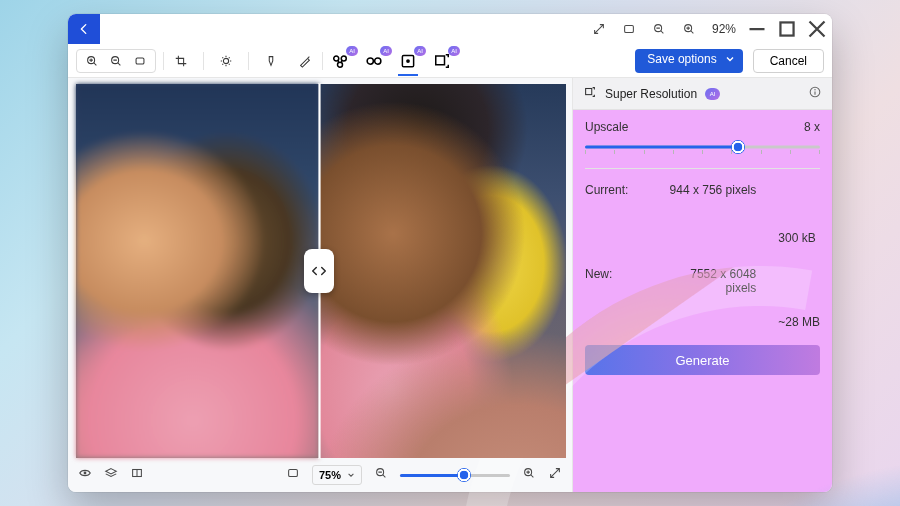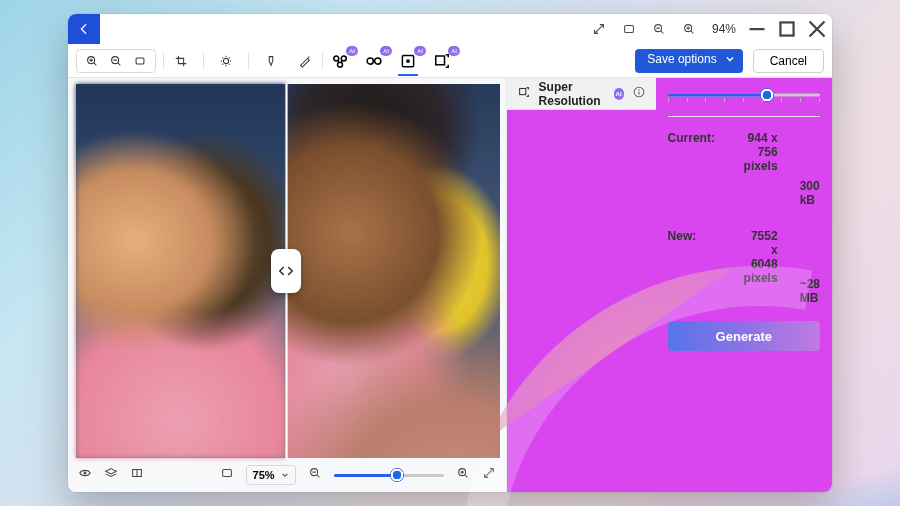--- a/index.html
+++ b/index.html
@@ -80,21 +80,21 @@
   .split-handle svg { width:18px; height:18px; color:#2a2a2a;}
   .bottombar { height:34px; background:#f7f8fa; display:flex; align-items:center; padding:0 10px; gap:12px;}
   .bottombar .group-left, .bottombar .group-right { display:flex; align-items:center; gap:12px;}
   .zoom-select { display:flex; align-items:center; gap:6px; border:1px solid #d8d8d8; border-radius:3px; padding:2px 6px; font-size:11px; height:20px;}
   .zoom-slider { position:relative; width:110px; height:14px; display:flex; align-items:center;}
   .zoom-slider .track { position:absolute; left:0; right:0; height:3px; background:#c9c9c9; border-radius:2px;}
   .zoom-slider .fill { position:absolute; left:0; width:58%; height:3px; background:#2563eb; border-radius:2px;}
   .zoom-slider .thumb { position:absolute; left:58%; transform:translateX(-50%); width:14px; height:14px; border-radius:50%;
     background:radial-gradient(circle,#2563eb 0%, #2563eb 42%, #fff 46%, #fff 62%, #2563eb 66%); }
   
-  .panel { flex:1; border-left:1px solid #e6e6e6; background:#d946ef; display:flex; flex-direction:row;font-weight:bold;}
+  .panel { flex:1; border-left:1px solid #e6e6e6; background:#f0abfc; display:flex; flex-direction:column;}
   .panel-header { height:32px; display:flex; align-items:center; padding:0 10px; border-bottom:1px solid #e2e2e2; background:#f1f1f3; gap:8px;}
   .panel-header .ttl { font-size:12px; color:#222; }
   .panel-header .ai-badge { position:static; width:15px; height:12px; border-radius:6px;}
   .panel-header .info { margin-left:auto; }
   .panel-body { padding:10px 12px; font-size:12px; color:#333; display:flex; flex-direction:column; gap:10px;}
   .row { display:flex; justify-content:space-between; }
   .slider-row { display:flex; flex-direction:column; gap:6px; }
   .hslider { position:relative; height:14px; }
   .hslider .track { position:absolute; left:0; right:0; top:50%; transform:translateY(-50%); height:3px; background:#c9c9c9; border-radius:2px;}
   .hslider .fill { position:absolute; left:0; width:65%; top:50%; transform:translateY(-50%); height:3px; background:#2563eb; border-radius:2px;}
@@ -137,21 +137,21 @@
             <circle cx="7" cy="7" r="4" stroke="currentColor" stroke-width="1.2" fill="none"></circle>
             <path d="M10 10 L13 13 M5 7 H9" stroke="currentColor" stroke-width="1.2"></path>
           </svg>
         </div>
       <div class="ico">
           <svg viewBox="0 0 16 16">
             <circle cx="7" cy="7" r="4" stroke="currentColor" stroke-width="1.2" fill="none"></circle>
             <path d="M10 10 L13 13 M5 7 H9 M7 5 V9" stroke="currentColor" stroke-width="1.2"></path>
           </svg>
         </div>
-      <span class="zoom-pct">94%</span>
+      <span class="zoom-pct">92%</span>
     </div>
     <div class="wincontrols">
       <div class="wbtn">
           <svg viewBox="0 0 16 16">
             <path d="M4 8 H12" stroke="#444" stroke-width="1.2"></path>
           </svg>
         </div>
       <div class="wbtn">
           <svg viewBox="0 0 16 16">
             <rect x="4.5" y="4.5" width="7" height="7" stroke="#444" stroke-width="1.2" fill="none"></rect>
@@ -326,20 +326,24 @@
         <span class="ttl">Super Resolution</span>
         <span class="ai-badge">AI</span>
         <div class="ico info"><svg viewBox="0 0 16 16">
               <circle cx="8" cy="8" r="5.5" stroke="#6a6a6a" stroke-width="1.2" fill="none"></circle>
               <circle cx="8" cy="5.5" r="0.8" fill="#6a6a6a"></circle>
               <path d="M8 7.5 V11" stroke="#6a6a6a" stroke-width="1.3"></path>
             </svg></div>
       </div>
       <div class="panel-body">
         <div class="slider-row">
+          <div class="row">
+            <span>Upscale</span>
+            <span>8 x</span>
+          </div>
           <div class="hslider">
             <div class="track"></div>
               <div class="fill"></div>
               <div class="thumb"></div>
             <div class="ticks">
                 <span></span>
                 <span></span>
                 <span></span>
                 <span></span>
                 <span></span>

